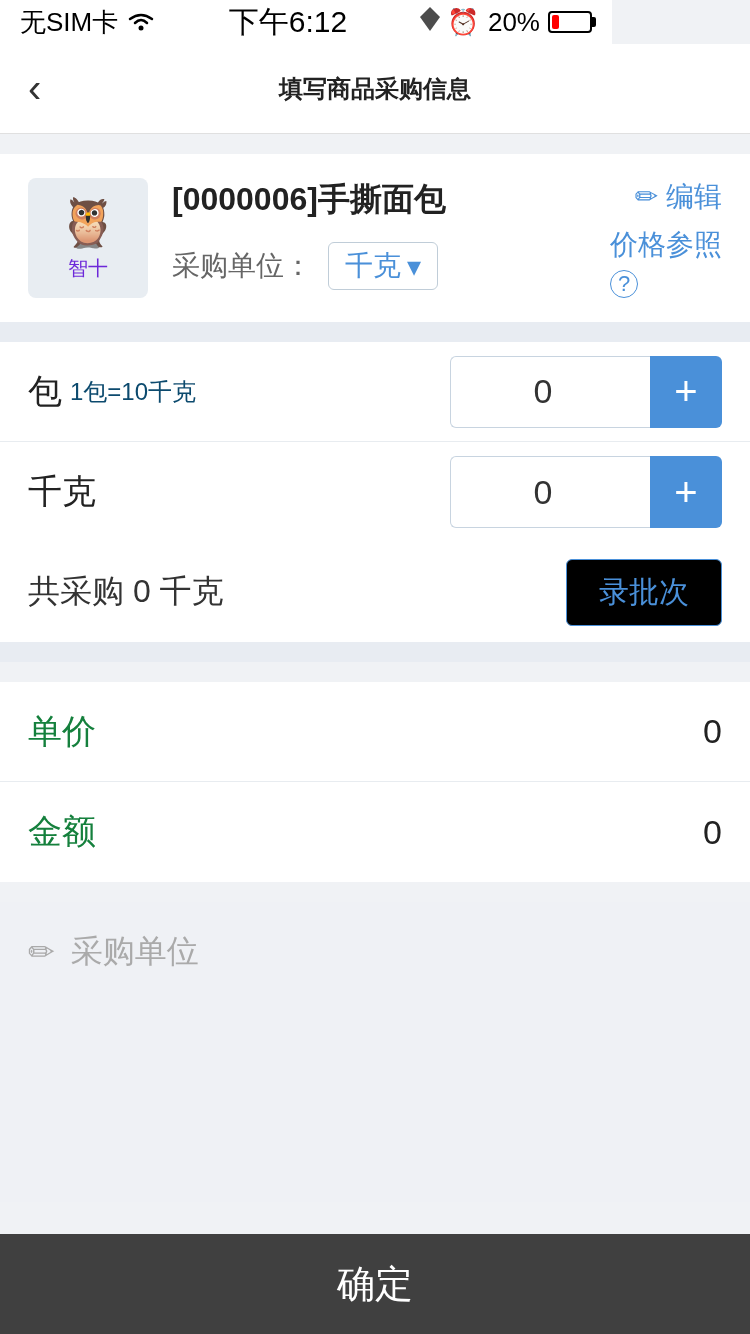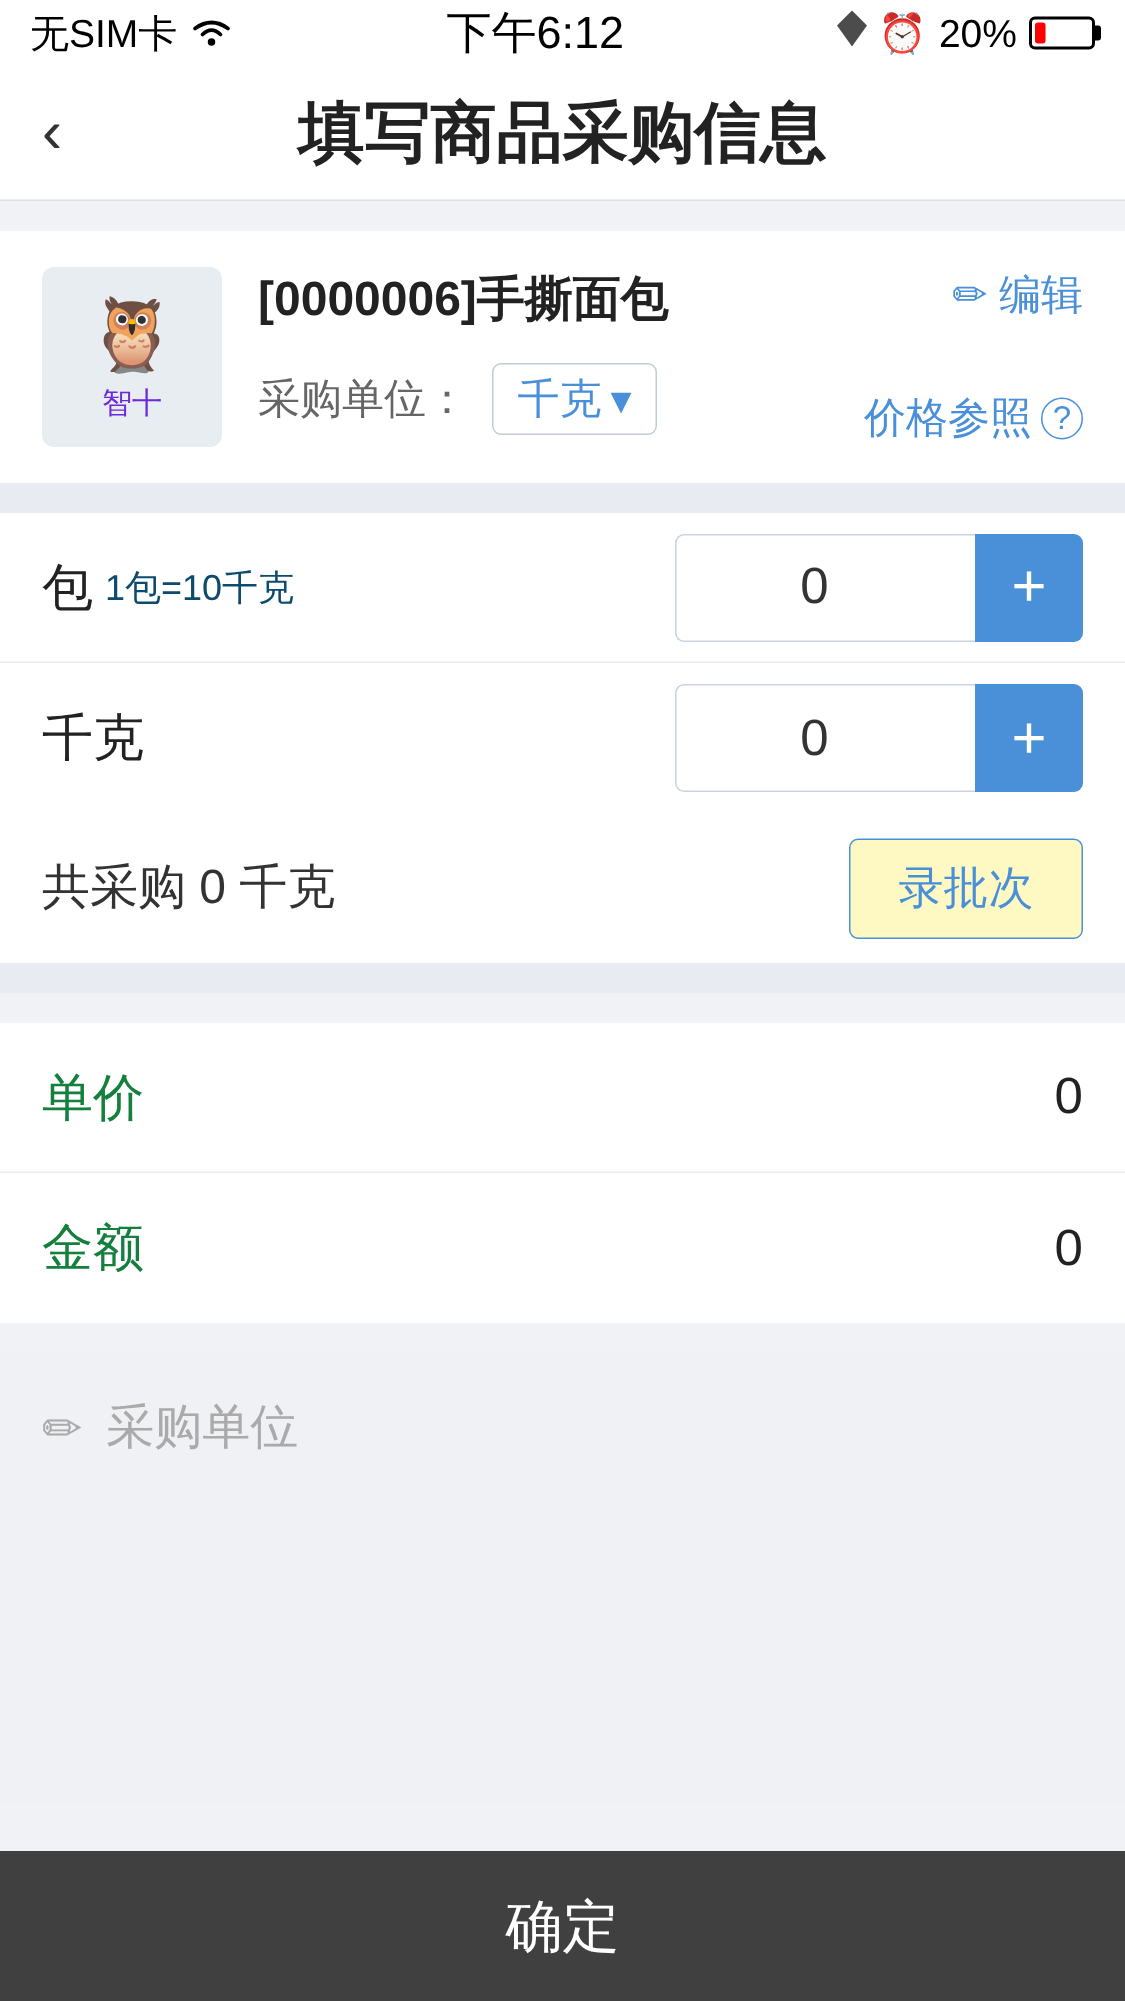--- a/index.html
+++ b/index.html
@@ -8,21 +8,21 @@
       width: 750px;
       min-height: 1334px;
       font-family: -apple-system, "PingFang SC", "Helvetica Neue", sans-serif;
       background: #f0f2f5;
       font-size: 32px;
       color: #333;
     }
 
     
     .status-bar {
-      width: 750px;
+      width: 612px;
       height: 44px;
       background: #fff;
       display: flex;
       align-items: center;
       justify-content: space-between;
       padding: 16px 20px;
       font-size: 28px;
       color: #000;
     }
     .status-left {
@@ -84,21 +84,21 @@
       border-bottom: 1px solid #e0e0e0;
     }
     .nav-back {
       position: absolute;
       left: 28px;
       font-size: 40px;
       color: #333;
       cursor: pointer;
     }
     .nav-title {
-      font-size: 44px;
+      font-size: 24px;
       font-weight: 600;
       color: #222;
     }
 
     
     .product-card {
       background: #fff;
       margin-top: 20px;
       padding: 24px 28px;
       display: flex;
@@ -167,23 +167,24 @@
       gap: 6px;
       cursor: pointer;
     }
     .price-ref {
       position: absolute;
       bottom: 24px;
       right: 28px;
       color: #4a90d9;
       font-size: 28px;
       display: flex;
-      align-items: center;
+      align-items: flex-start;
       gap: 6px;
       cursor: pointer;
+      flex-direction: column;
     }
 
     
     .section-divider {
       width: 750px;
       height: 20px;
       background: #e8ecf2;
     }
 
     
@@ -254,21 +255,21 @@
     .summary-text {
       font-size: 32px;
       color: #333;
     }
     .record-btn {
       border: 1.5px solid #4a90d9;
       border-radius: 6px;
       padding: 12px 32px;
       font-size: 30px;
       color: #4a90d9;
-      background: #fef9c3;
+      background: #000000;
       cursor: pointer;
     }
 
     
     .info-section {
       background: #fff;
       margin-top: 20px;
     }
     .info-row {
       display: flex;

